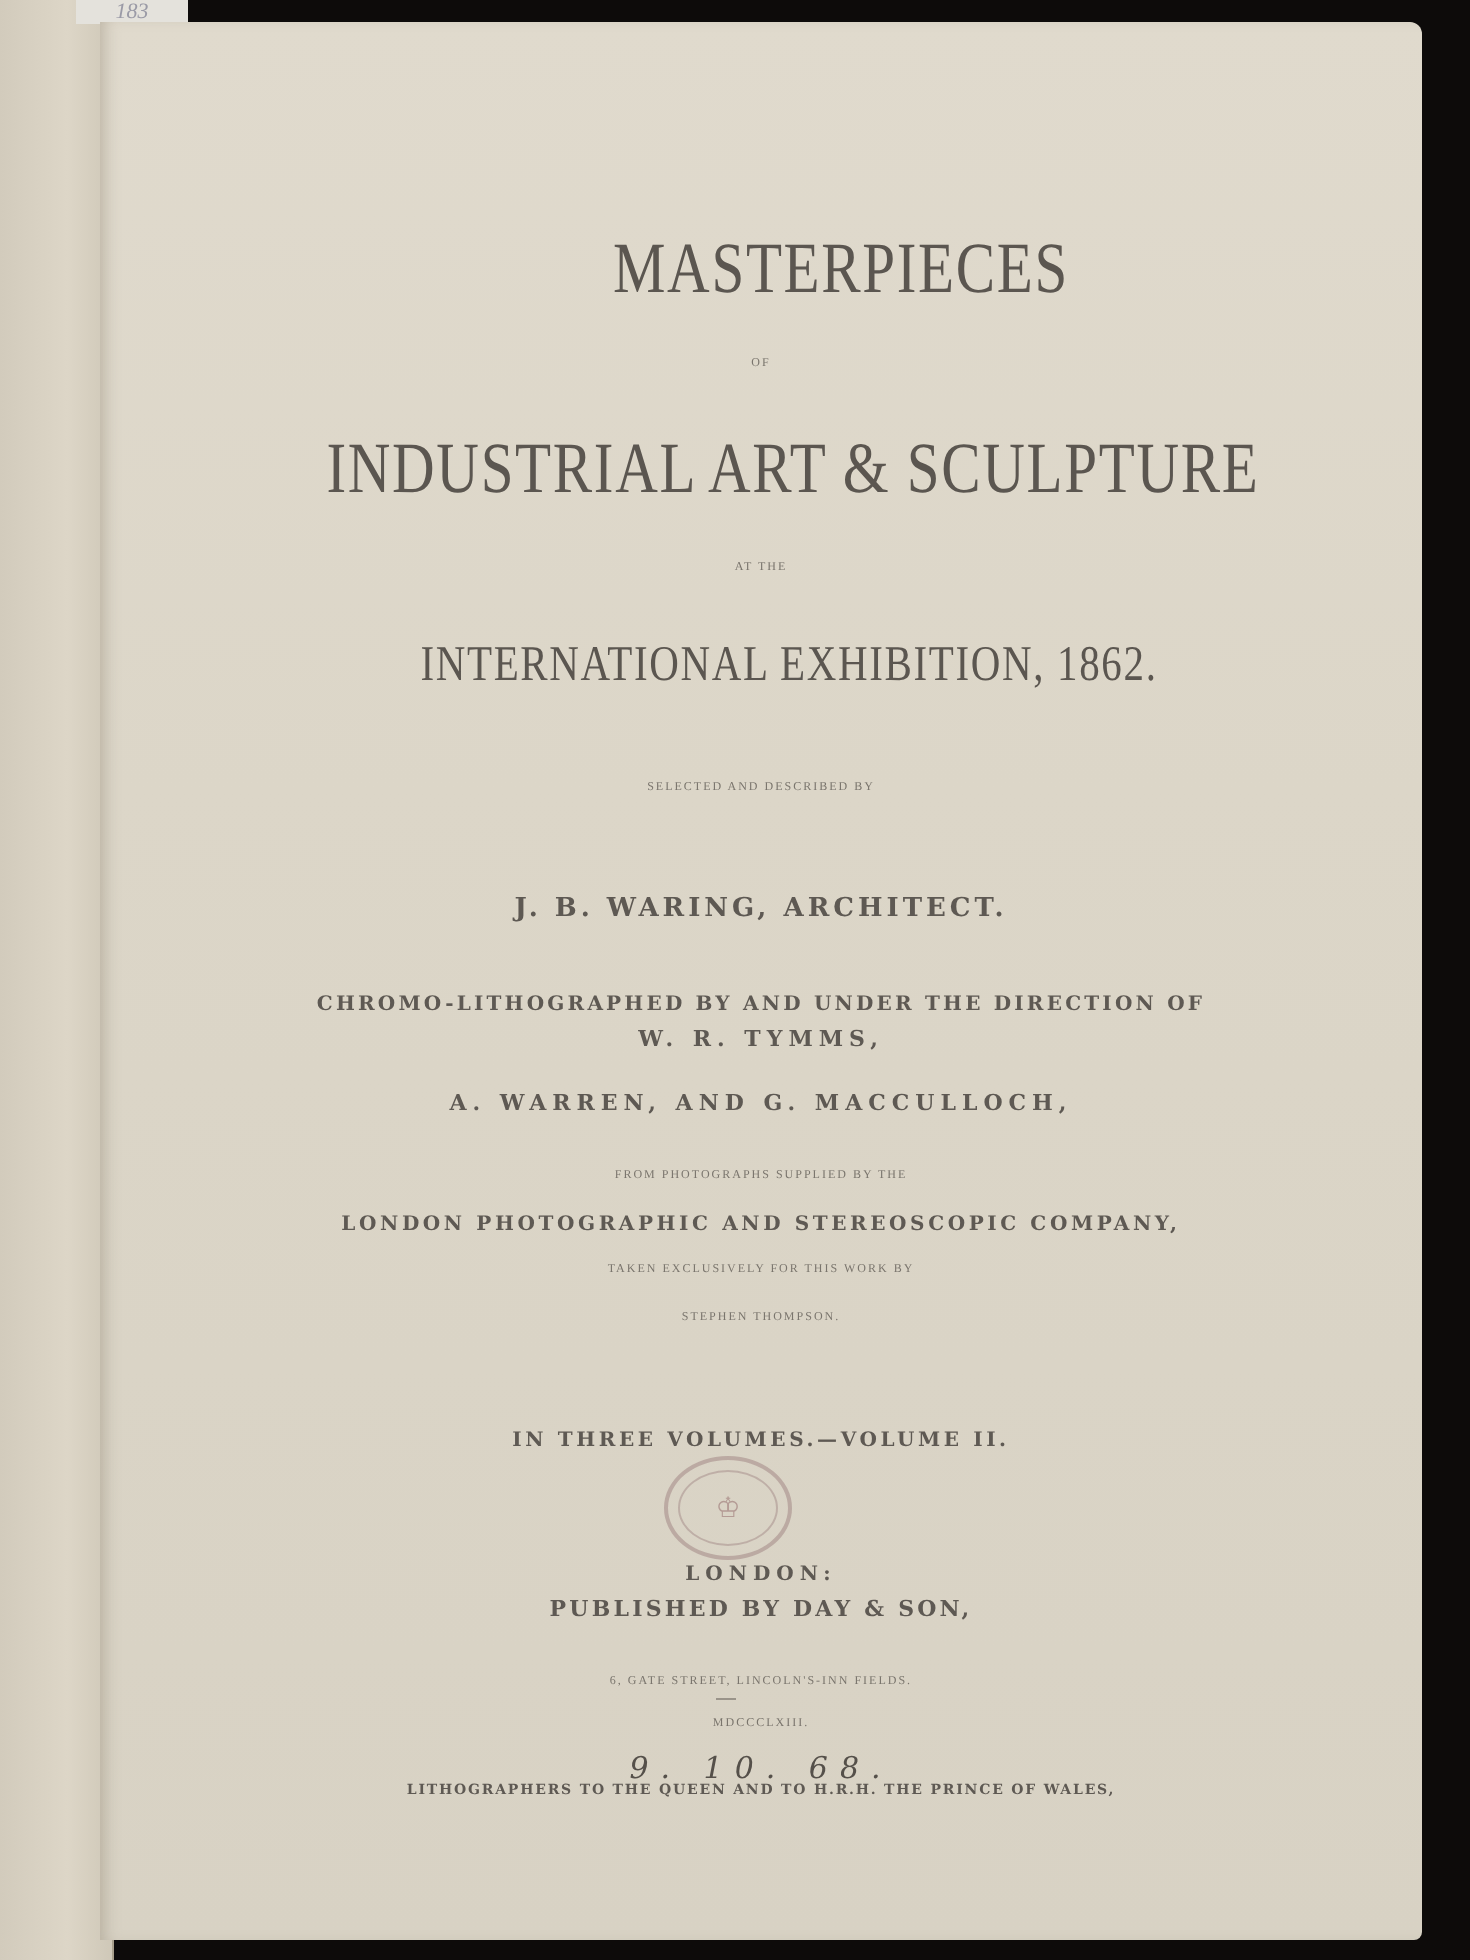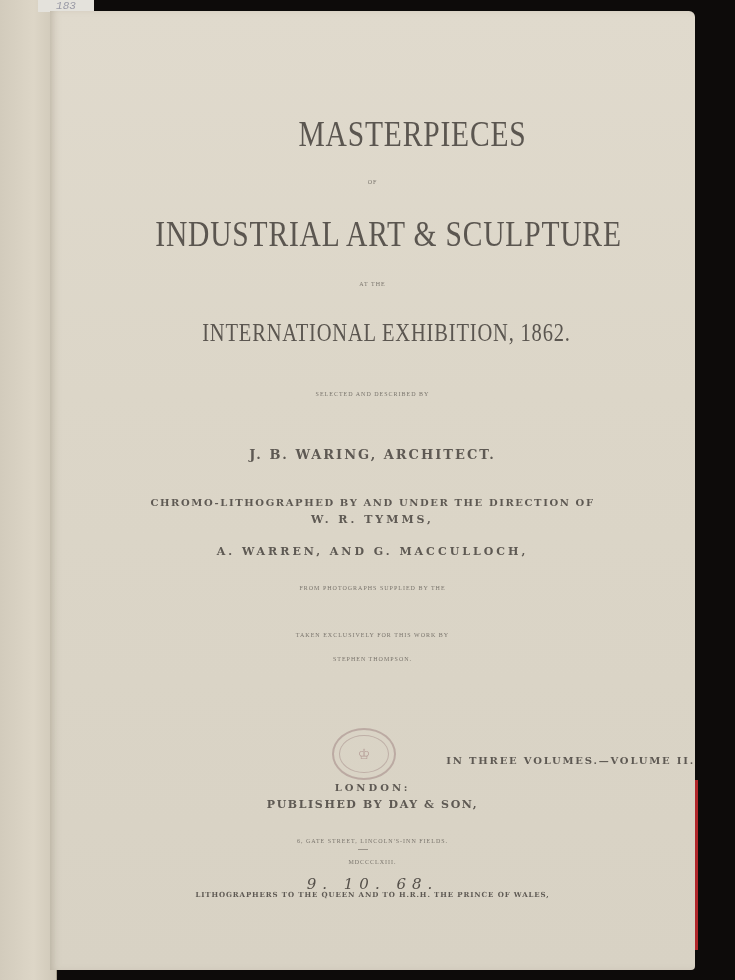--- a/index.html
+++ b/index.html
@@ -6,37 +6,38 @@
     body {
       width: 735px; height: 980px;
       background: #0d0b0a;
       position: relative;
       overflow: hidden;
       font-family: "DejaVu Serif", serif;
     }
     .tab-label {
       position: absolute; left: 38px; top: 0; width: 56px; height: 12px;
       background: #e4e2dc; color: #9a9aa6;
-      font-family: Liberation Mono, monospace; font-size: 11px;
+      font-family: Liberation Serif, serif; font-size: 11px;
       line-height: 12px; text-align: center; font-style: italic;
     }
     .left-page {
       position: absolute; left: 0; top: 0; width: 56px; height: 980px;
       background: linear-gradient(90deg, #d2cbbc 0%, #ddd6c7 60%, #cfc8b8 100%);
       border-right: 1px solid #a89f8c;
     }
     .red-edge {
       position: absolute; left: 690px; top: 780px; width: 8px; height: 170px;
       background: #b0262a;
     }
     .page {
       position: absolute; left: 50px; top: 11px; width: 645px; height: 959px;
       background: linear-gradient(180deg, #e0dacd 0%, #dcd6c8 40%, #d8d2c4 100%);
       border-radius: 0 6px 4px 0;
       box-shadow: inset 6px 0 8px -4px rgba(120,110,90,0.35);
+      padding-left: 16px;
     }
     .line {
       position: absolute; left: 0; width: 100%; text-align: center;
       color: #5b5650; white-space: nowrap;
     }
     .condensed {
       font-family: "Liberation Serif", serif;
       transform: scaleX(0.82);
       letter-spacing: 1px;
     }
@@ -86,24 +87,25 @@
   <div class="line condensed title-3">INTERNATIONAL EXHIBITION, 1862.</div>
 
   <div class="line tiny" style="top:380px">SELECTED AND DESCRIBED BY</div>
   <div class="line bold-caps" style="top:404px;font-size:13px;margin-top:32px;">J. B. WARING, ARCHITECT.</div>
 
   <div class="line bold-caps" style="top:486px;font-size:10px;letter-spacing:1.6px;">CHROMO-LITHOGRAPHED BY AND UNDER THE DIRECTION OF</div>
   <div class="line bold-caps" style="top:502px;font-size:11px;letter-spacing:3px;">W. R. TYMMS,</div>
   <div class="line bold-caps" style="top:534px;font-size:11px;letter-spacing:3px;">A. WARREN, AND G. MACCULLOCH,</div>
 
   <div class="line tiny" style="top:574px">FROM PHOTOGRAPHS SUPPLIED BY THE</div>
+  <div class="line bold-caps" style="top:596px;font-size:10px;letter-spacing:1.8px;">LONDON PHOTOGRAPHIC AND STEREOSCOPIC COMPANY,</div>
   <div class="line tiny" style="top:621px">TAKEN EXCLUSIVELY FOR THIS WORK BY</div>
   <div class="line tiny" style="top:645px">STEPHEN THOMPSON.</div>
 
-  <div class="line bold-caps" style="top:744px;font-size:10px;letter-spacing:1.8px;text-align:right;">IN THREE VOLUMES.—VOLUME II.</div>
+  <div class="line bold-caps" style="top:704px;font-size:10px;letter-spacing:1.8px;">IN THREE VOLUMES.—VOLUME II.</div>
 
   <div class="stamp">
     <span class="crown">♔</span>
   </div>
 
   <div class="line bold-caps" style="top:787px;font-size:11px;letter-spacing:1.6px;">PUBLISHED BY DAY &amp; SON,</div>
   <div class="line bold-caps" style="top:771px;font-size:10px;letter-spacing:3px;">LONDON:</div>
   <div class="line bold-caps" style="top:845px;font-size:7px;letter-spacing:0.9px;margin-top:34px;">LITHOGRAPHERS TO THE QUEEN AND TO H.R.H. THE PRINCE OF WALES,</div>
   <div class="line tiny" style="top:827px">6, GATE STREET, LINCOLN'S-INN FIELDS.</div>
   <div class="rule" style="top:838px"></div>

